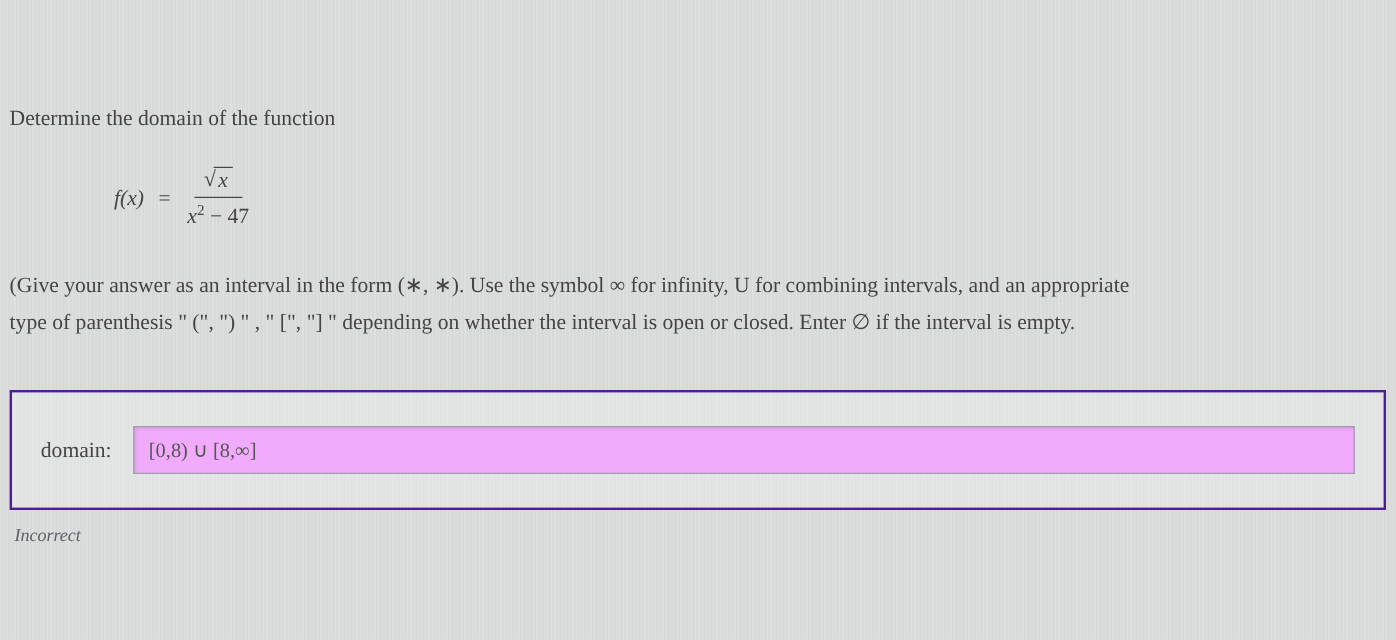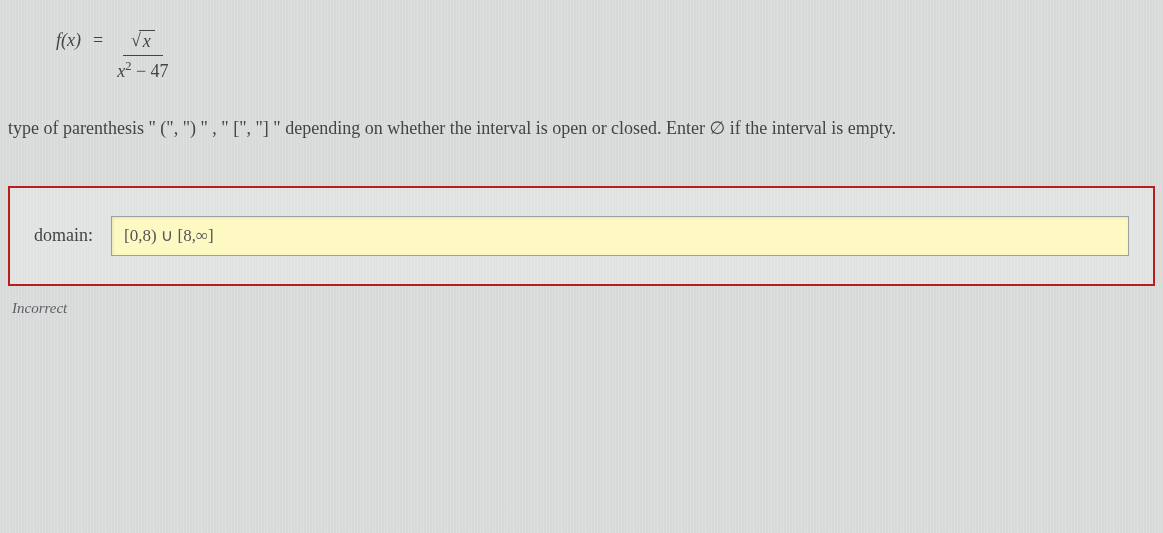--- a/index.html
+++ b/index.html
@@ -22,22 +22,23 @@
       padding-top: 88px;
       padding-left: 0;
     }
     .formula-block {
       padding: 30px 0 18px 48px;
       font-size: 18px;
       color: #444;
     }
     .formula {
       display: inline-flex;
-      align-items: flex-start;
+      align-items: center;
       font-style: italic;
+      margin-left: 39px;
     }
     .fx {
       margin-right: 6px;
     }
     .eq {
       margin: 0 6px;
       font-style: normal;
     }
     .frac {
       display: inline-flex;
@@ -74,75 +75,77 @@
     .sup { font-size: 0.7em; vertical-align: super; }
     .instructions {
       font-size: 18px;
       color: #444;
       line-height: 1.7;
       padding: 12px 0 0 0;
       max-width: 1150px;
     }
     .answer-box {
       margin-top: 42px;
-      border: 2px solid #b91c1c;
+      border: 2px solid #4c1d95;
       background: rgba(240,240,240,0.4);
       padding: 28px 24px;
       display: flex;
       align-items: center;
       gap: 18px;
     }
     .answer-label {
       font-size: 18px;
       color: #444;
     }
     .answer-input {
       flex: 1;
       height: 40px;
       border: 1px solid #9aa0a6;
-      background: #fef9c3;
+      background: #f0abfc;
       padding: 0 12px;
       font-size: 17px;
       font-family: Georgia, serif;
       color: #555;
       display: flex;
       align-items: center;
       box-shadow: inset 1px 1px 3px rgba(0,0,0,0.1);
     }
     .feedback {
       font-size: 15px;
       color: #5a6066;
       padding: 14px 0 0 4px;
       font-style: italic;
     }
   </style>
 </head>
 <body>
 
 <div class="content">
+  <div class="prompt-text">Determine the domain of the function</div>
 
   <div class="formula-block">
     <span class="formula">
       <span class="fx">f(x)</span>
       <span class="eq">=</span>
       <span class="frac">
         <span class="num">
           <span class="sqrt">
             <span class="radical">√</span>
             <span class="radicand">x</span>
           </span>
         </span>
         <span class="den">
           <span class="italic-x">x</span><span class="sup">2</span><span> − 47</span>
         </span>
       </span>
     </span>
   </div>
 
   <div class="instructions">
+    <div>(Give your answer as an interval in the form (∗, ∗). Use the symbol ∞ for infinity, U for combining intervals, and an appropriate</div>
     <div>type of parenthesis " (", ") " , " [", "] " depending on whether the interval is open or closed. Enter ∅ if the interval is empty.</div>
   </div>
 
   <div class="answer-box">
     <span class="answer-label">domain:</span>
     <div class="answer-input">
       <span>[0,8) ∪ [8,∞]</span>
     </div>
   </div>
 

